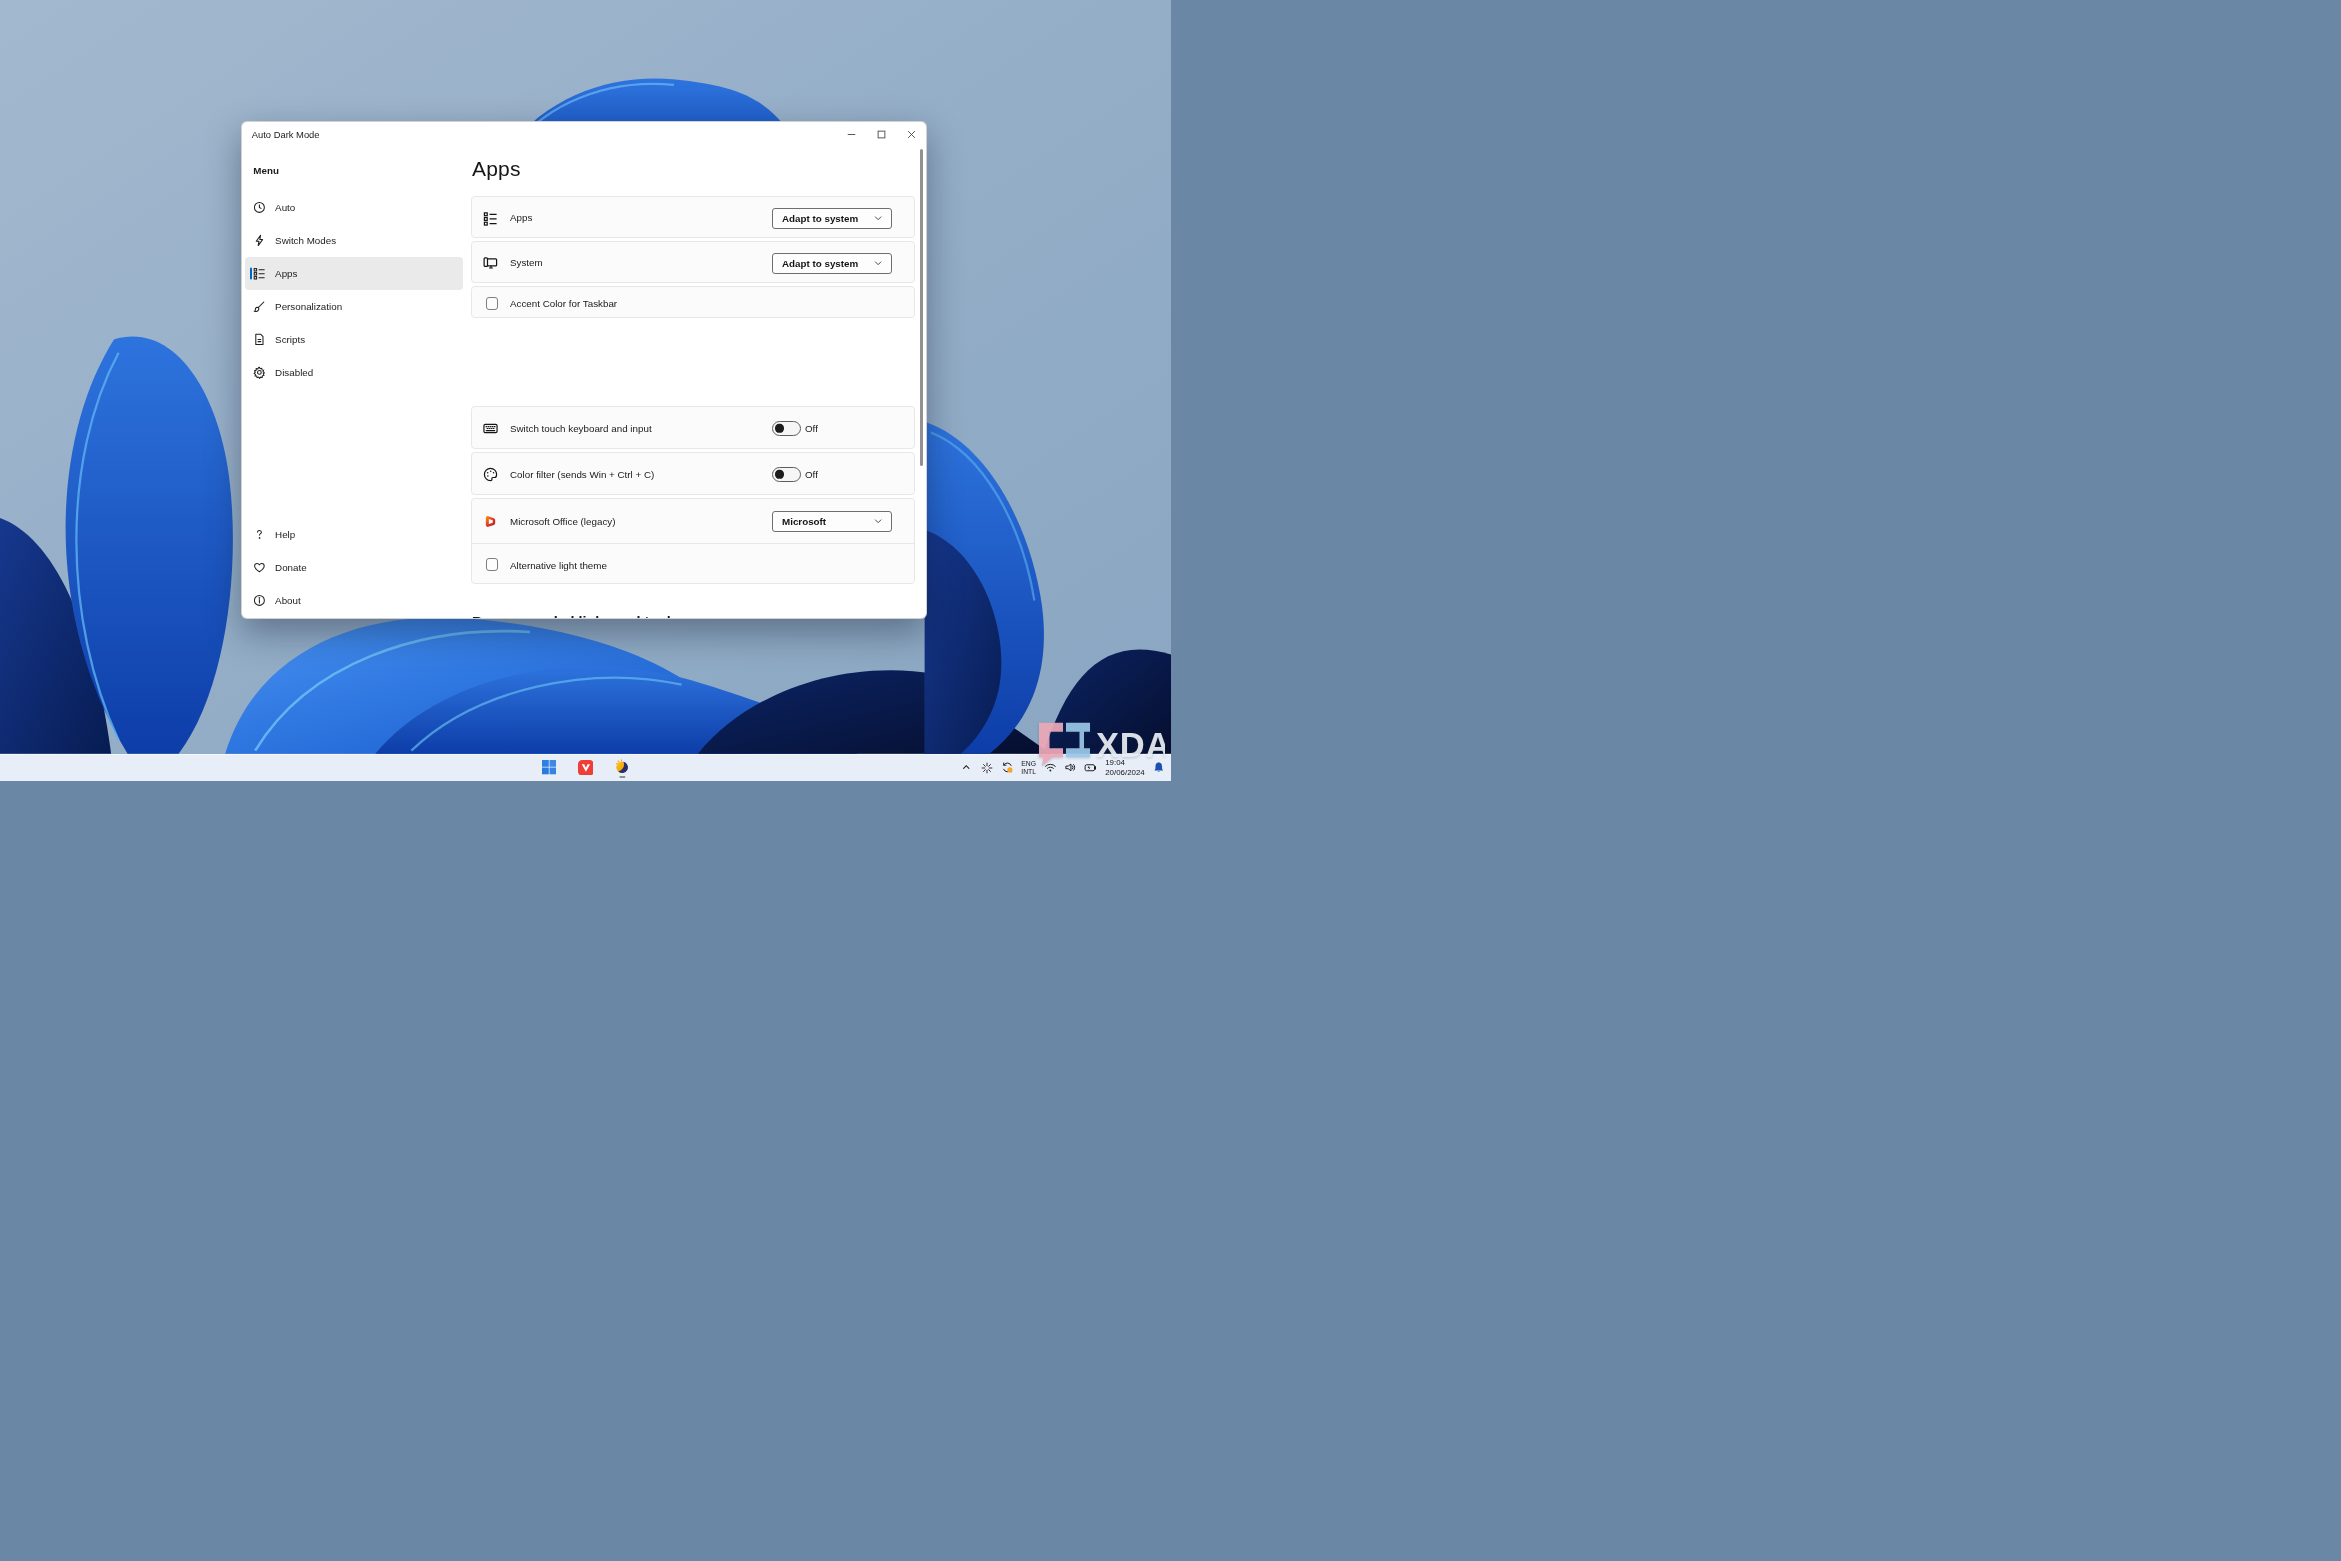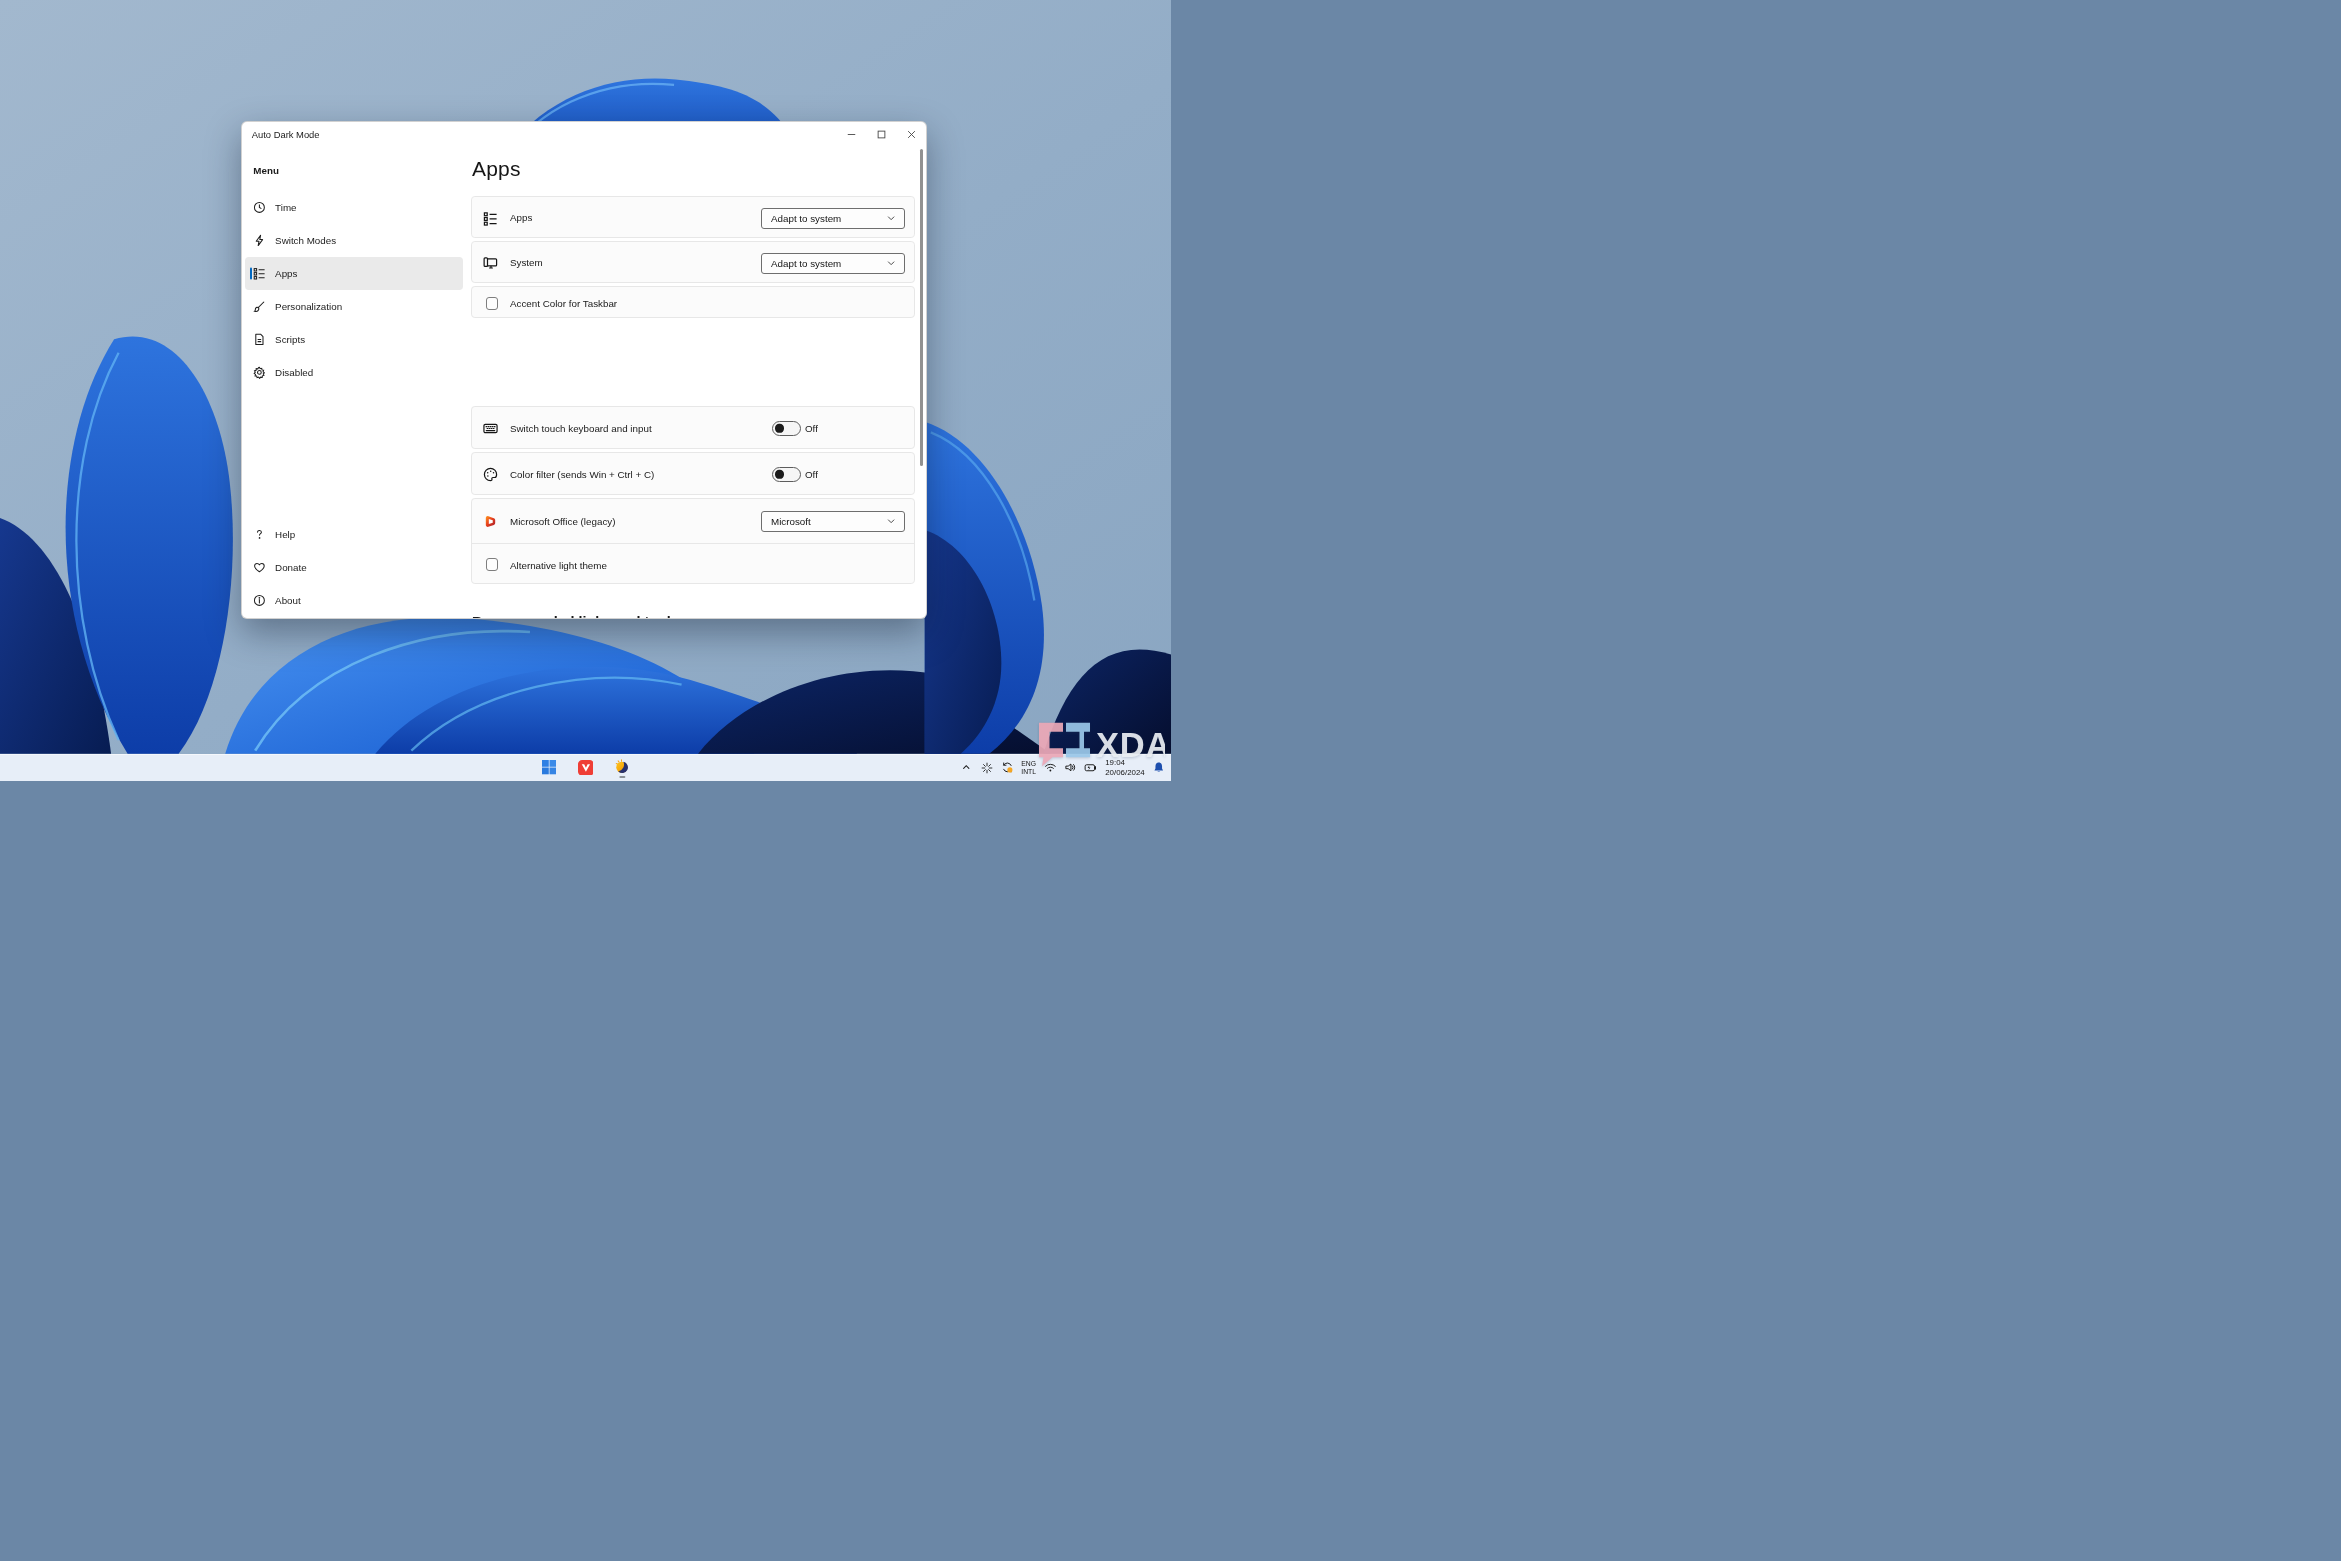--- a/index.html
+++ b/index.html
@@ -37,21 +37,21 @@
   .nav-item{position:absolute;left:3px;width:218px;height:33px;display:flex;align-items:center;border-radius:3.8px;color:#1b1b1b;}
   .nav-item .ic{width:12.8px;height:12.8px;margin-left:7.5px;flex:0 0 auto;color:#1f1f1f;}
   .nav-item .lbl{margin-left:9.8px;font-size:9.8px;}
   .sel-pill{position:absolute;left:4.5px;top:50%;transform:translateY(-50%);width:2.6px;height:12.8px;border-radius:1.5px;background:#0067c0;}
 
   
   .page-title{position:absolute;left:230px;top:35px;font-size:21px;font-weight:300;color:#161616;letter-spacing:0.2px;}
   .card{position:absolute;left:229px;width:444px;background:#fbfbfb;border:0.8px solid #e7e7e7;border-radius:3.8px;}
   .row-ic{position:absolute;left:11.3px;width:15px;height:15px;color:#151515;}
   .row-lbl{position:absolute;font-size:9.8px;color:#191919;white-space:nowrap;}
-  .dropdown{position:absolute;right:9px;width:144px;height:21px;border:0.8px solid #6e6e6e;border-radius:3px;background:#fdfdfd;display:flex;align-items:center;}
+  .dropdown{position:absolute;right:22px;width:120px;height:21px;border:0.8px solid #6e6e6e;border-radius:3px;background:#fdfdfd;display:flex;align-items:center;font-weight:bold;}
   .dropdown .val{margin-left:9px;font-size:9.8px;color:#141414;flex:1;}
   .dropdown .chev{margin-right:8.3px;color:#3a3a3a;}
   .checkbox{position:absolute;width:12.8px;height:12.8px;border:1.1px solid #7e7e7e;border-radius:3px;background:#fdfdfd;}
   .radio{position:absolute;width:12.8px;height:12.8px;border-radius:50%;}
   .radio.sel{background:#8f8f8f;}
   .radio.sel::after{content:"";position:absolute;left:50%;top:50%;transform:translate(-50%,-50%);width:4.5px;height:4.5px;border-radius:50%;background:#fdfdfd;}
   .radio.unsel{border:1.1px solid #9b9b9b;background:#fdfdfd;}
   .dim{color:#9b9b9b;}
   .toggle{position:absolute;left:300px;width:28.5px;height:14.3px;border:0.8px solid #5d5d5d;border-radius:7.5px;background:#f6f6f6;}
   .toggle::after{content:"";position:absolute;left:2.3px;top:50%;transform:translateY(-50%);width:8.3px;height:8.3px;border-radius:50%;background:#1b1b1b;}
@@ -134,21 +134,21 @@
       </div>
     </div>
 
     <div class="menu-label">Menu</div>
 
     <div class="nav-item" style="top:69px">
       <svg class="ic" viewBox="0 0 16 16" fill="none" stroke="#1f1f1f" stroke-width="1.3">
           <circle cx="8" cy="8" r="6.2"></circle>
           <path d="M8 4.5 V8 L10.5 9.5"></path>
         </svg>
-      <span class="lbl">Time</span>
+      <span class="lbl">Auto</span>
     </div>
     <div class="nav-item" style="top:102px">
       <svg class="ic" viewBox="0 0 16 16" fill="none" stroke="#1f1f1f" stroke-width="1.3" stroke-linejoin="round">
           <path d="M9.5 1.5 L4 9 H7.5 L6.5 14.5 L12 7 H8.5 Z"></path>
         </svg>
       <span class="lbl">Switch Modes</span>
     </div>
     <div class="nav-item" style="top:135px;background:#eaeaea">
       <span class="sel-pill"></span>
       <svg class="ic" viewBox="0 0 16 16" fill="none" stroke="#1f1f1f" stroke-width="1.3">

